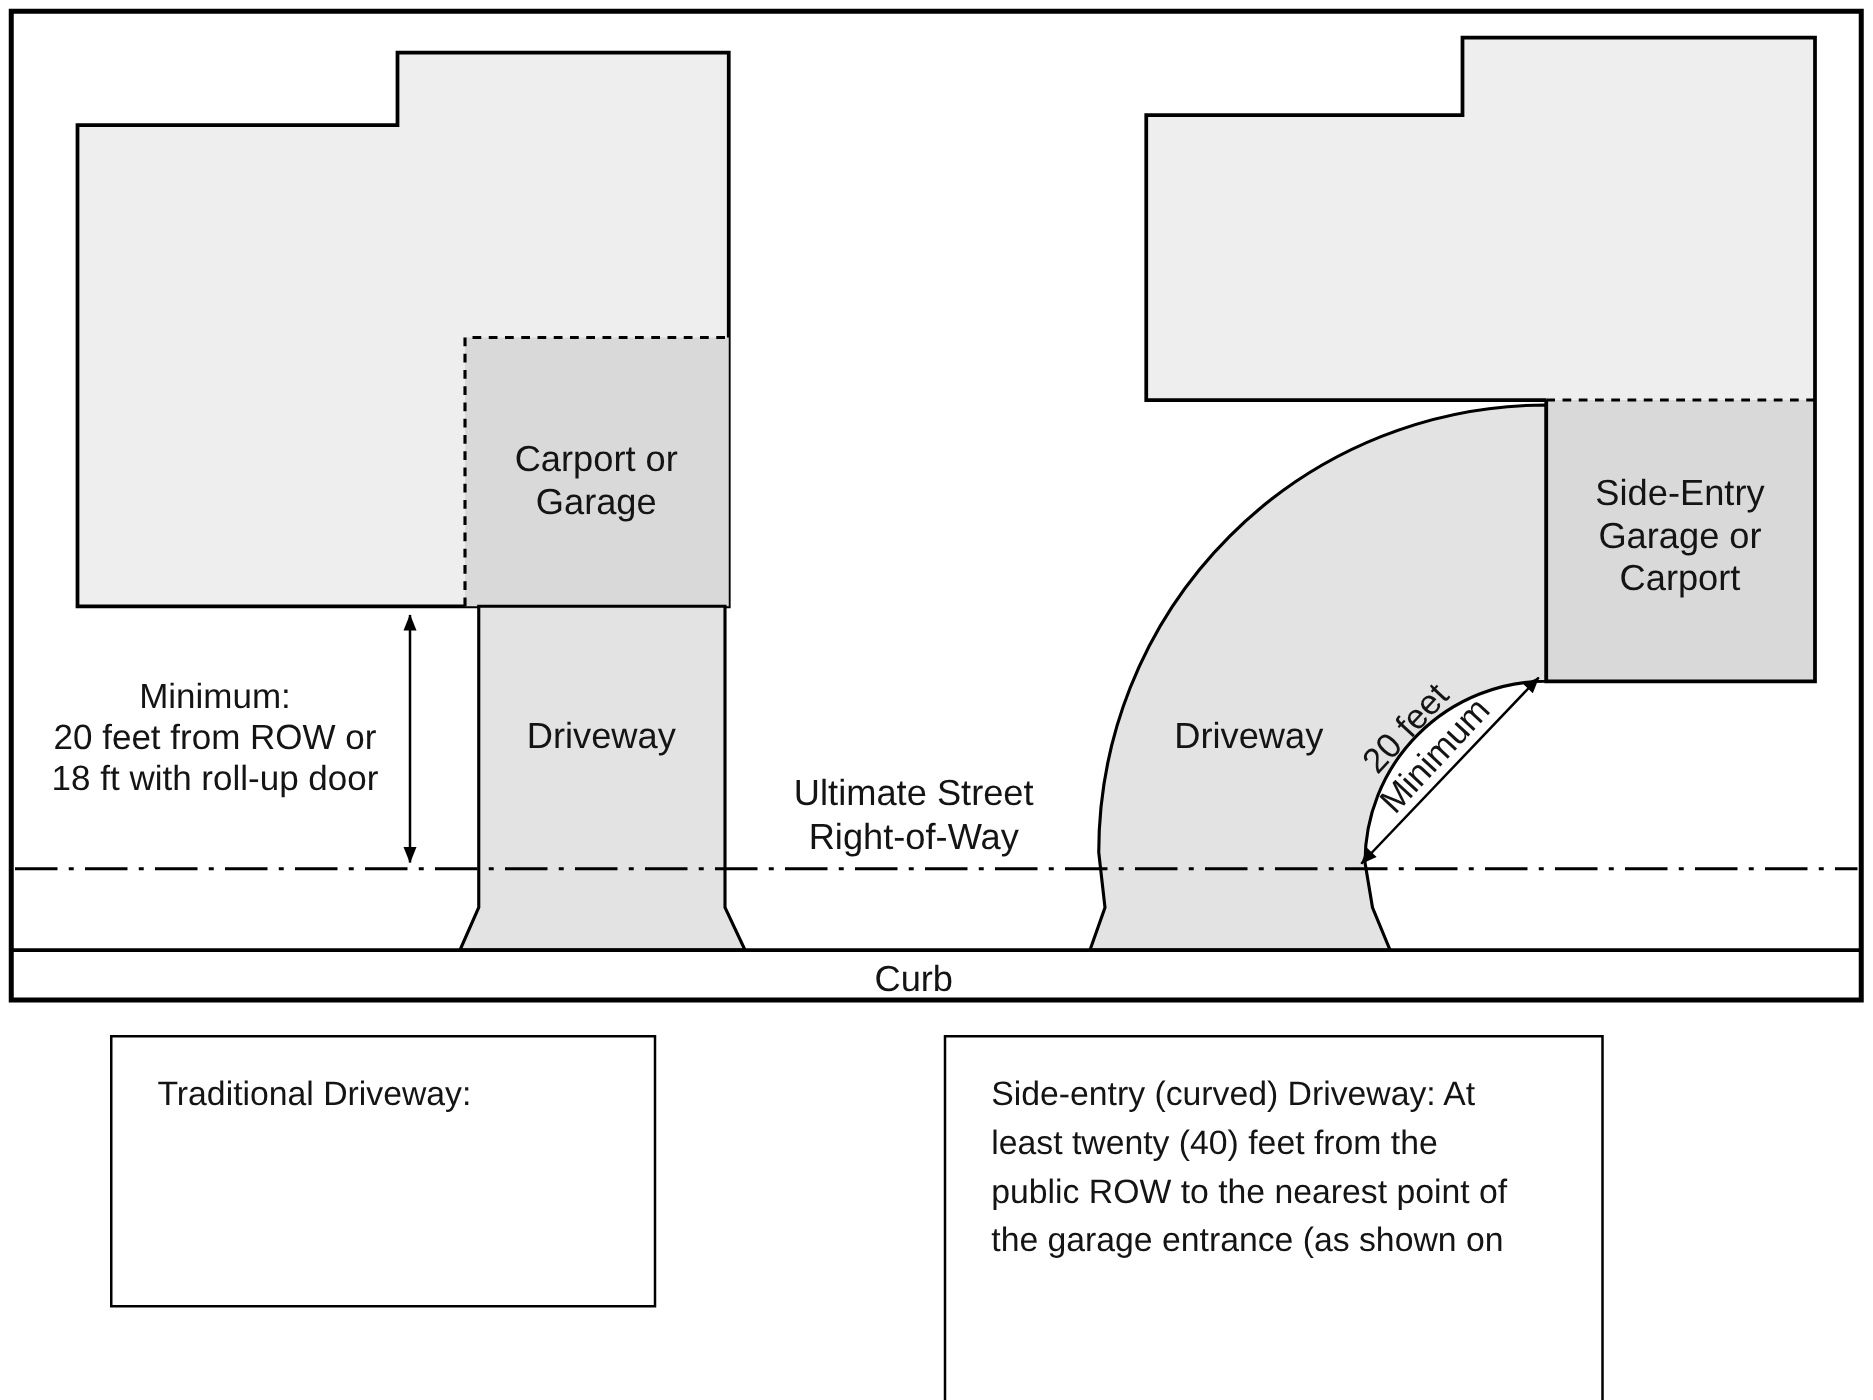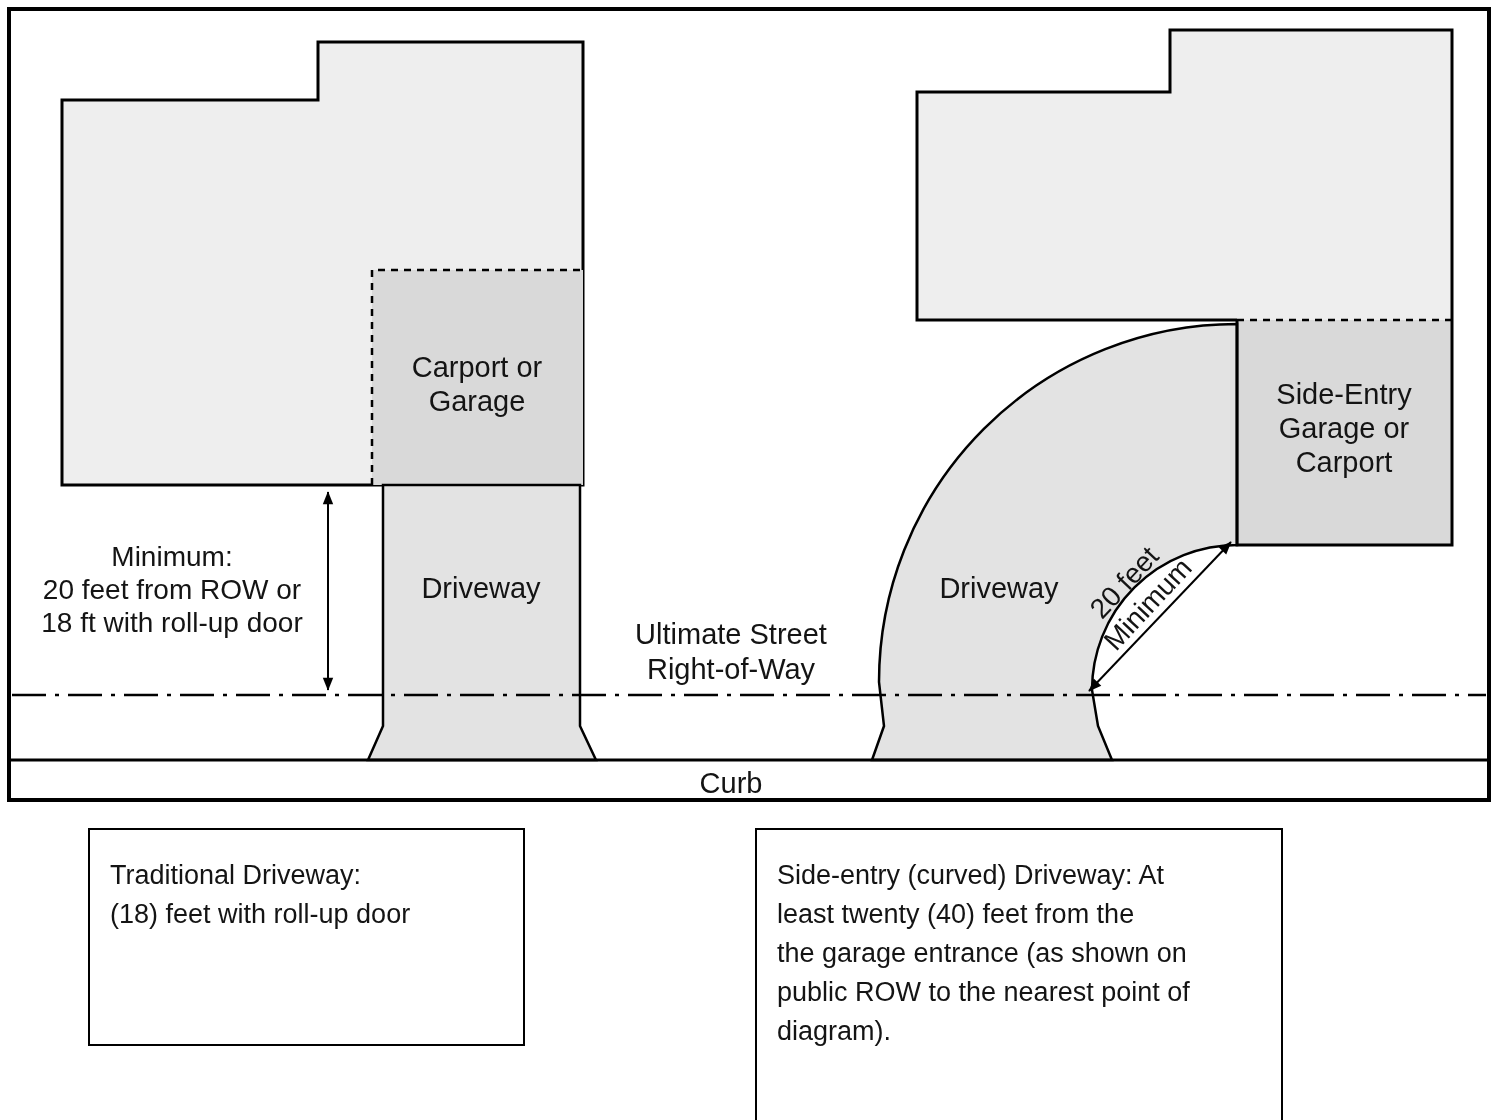--- a/index.html
+++ b/index.html
@@ -19,21 +19,21 @@
   .stroke25 { stroke: #000; stroke-width: 2.5; }
   .stroke2  { stroke: #000; stroke-width: 2; }
   .stroke4  { stroke: #000; stroke-width: 4; }
   .dashed   { stroke-dasharray: 7 6; }
   .rowdash  { stroke-dasharray: 34 9 4 9; }
   .nofill   { fill: none; }
   .caption {
     position: absolute;
     border: 2px solid #000;
     background: #ffffff;
-    padding: 26px 24px 20px 20px;
+    padding: 26px 24px 20px 36px;
     color: #141414;
   }
   .caption .cap-line {
     font-size: 27px;
     line-height: 39px;
     white-space: nowrap;
   }
   .caption-left  { left: 88px;  top: 828px; width: 437px; height: 218px; }
   .caption-right { left: 755px; top: 828px; width: 528px; height: 343px; }
 </style>
@@ -100,24 +100,22 @@
     <text class="t29" x="1344" y="472" text-anchor="middle">Carport</text>
 
     <g transform="translate(1140,597) rotate(-47)">
       <text class="t28" x="0" y="-12" text-anchor="middle">20 feet</text>
       <text class="t28" x="0" y="20" text-anchor="middle">Minimum</text>
     </g>
   </svg>
 
   <div class="caption caption-left">
     <div class="cap-line">Traditional Driveway:</div>
-    <div class="cap-line">(18) feet with roll-up door</div>
   </div>
 
   <div class="caption caption-right">
     <div class="cap-line">Side-entry (curved) Driveway: At</div>
     <div class="cap-line">least twenty (40) feet from the</div>
+    <div class="cap-line">public ROW to the nearest point of</div>
     <div class="cap-line">the garage entrance (as shown on</div>
-    <div class="cap-line">public ROW to the nearest point of</div>
-    <div class="cap-line">diagram).</div>
   </div>
 
 </div>
 
 </body></html>

